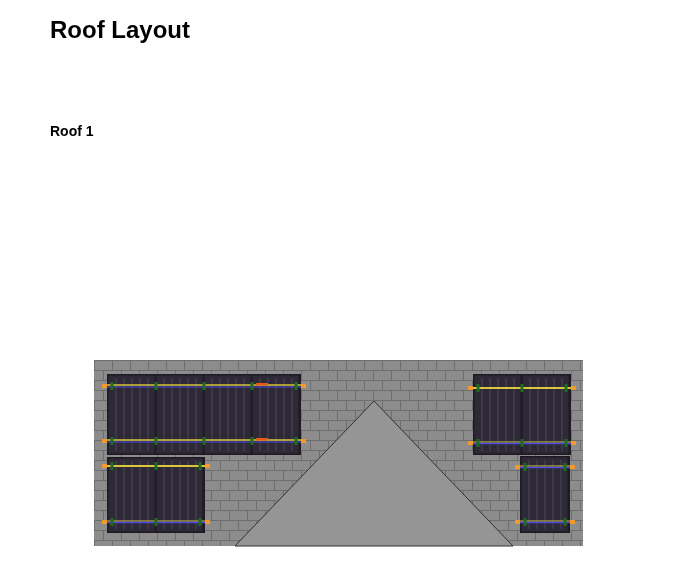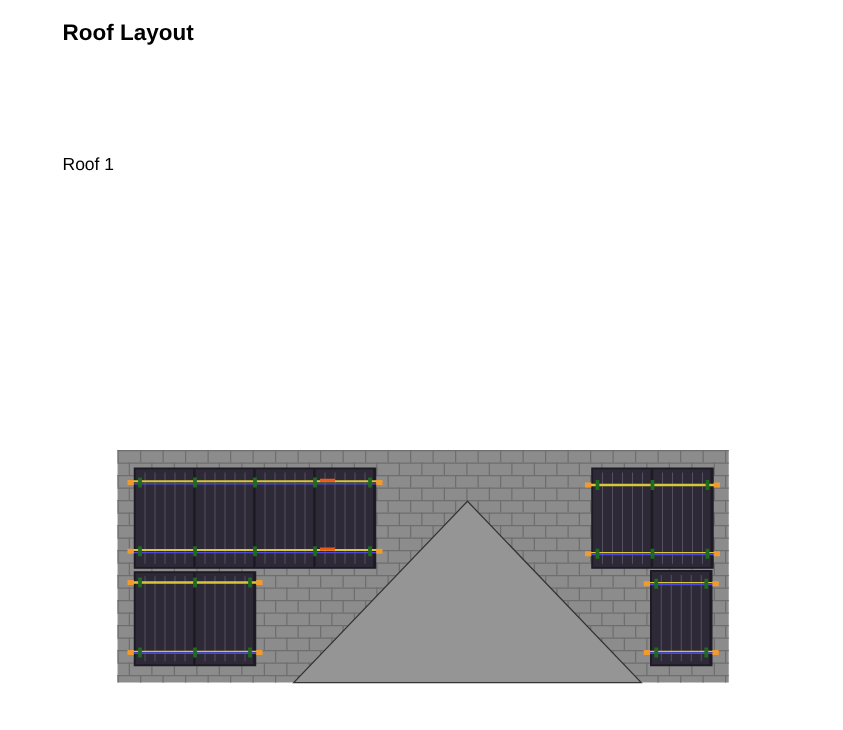--- a/index.html
+++ b/index.html
@@ -1,19 +1,19 @@
 <!DOCTYPE html>
 <html><head>
   <meta charset="utf-8">
   <style>
     html, body { margin: 0; padding: 0; background: #ffffff; }
     body { width: 674px; height: 584px; position: relative; overflow: hidden;
            font-family: "Liberation Sans", sans-serif; color: #000; }
-    .title { position: absolute; left: 50px; top: 16px; font-size: 18px; font-weight: bold; }
-    .subtitle { position: absolute; left: 50px; top: 123px; font-size: 14px; font-weight: normal; text-align: center; }
+    .title { position: absolute; left: 50px; top: 16px; font-size: 24px; font-weight: bold; }
+    .subtitle { position: absolute; left: 50px; top: 123px; font-size: 14px; font-weight: bold; text-align: center; }
     .roof { position: absolute; left: 0; top: 0; }
   </style>
 </head>
 <body>
 
 <div class="title">Roof Layout</div>
 <div class="subtitle">Roof 1</div>
 
 <svg class="roof" id="roof-svg" width="674" height="584">
     <g>

